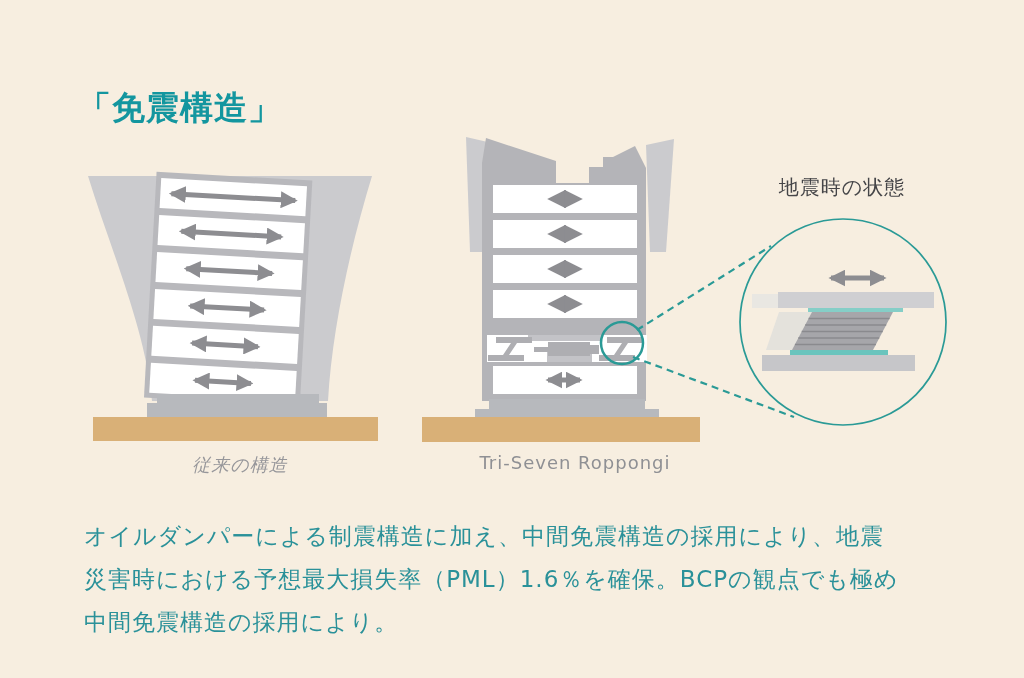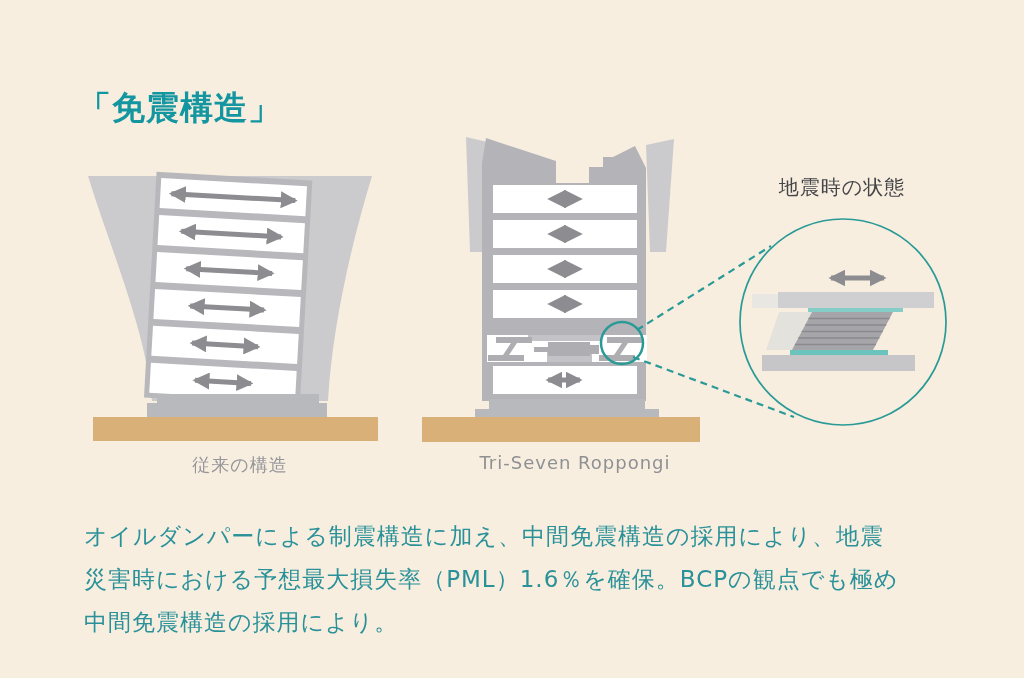--- a/index.html
+++ b/index.html
@@ -12,21 +12,21 @@
   .page{position:relative;width:1024px;height:678px;}
   .title{
     position:absolute;left:78px;top:64px;
     font-size:33px;font-weight:bold;color:#13969f;letter-spacing:1px;
   }
   .diagram-svg{position:absolute;left:0;top:0;width:1024px;height:678px;}
   .caption{
     position:absolute;text-align:center;color:#96969a;
     font-size:18px;letter-spacing:1px;
   }
-  .caption-left{left:90px;top:453px;width:300px;}
+  .caption-left{left:90px;top:453px;width:300px;font-style:italic;}
   .caption-mid{left:425px;top:452px;width:300px;color:#8f9094;}
   .caption-detail{
     position:absolute;left:692px;top:174px;width:300px;text-align:center;
     color:#454548;font-size:20px;font-weight:400;letter-spacing:1px;
   }
   .para{
     position:absolute;left:84px;top:502px;width:880px;
     color:#2a9199;font-size:23px;line-height:43px;letter-spacing:1px;margin-top:13px;
   }
 </style>

